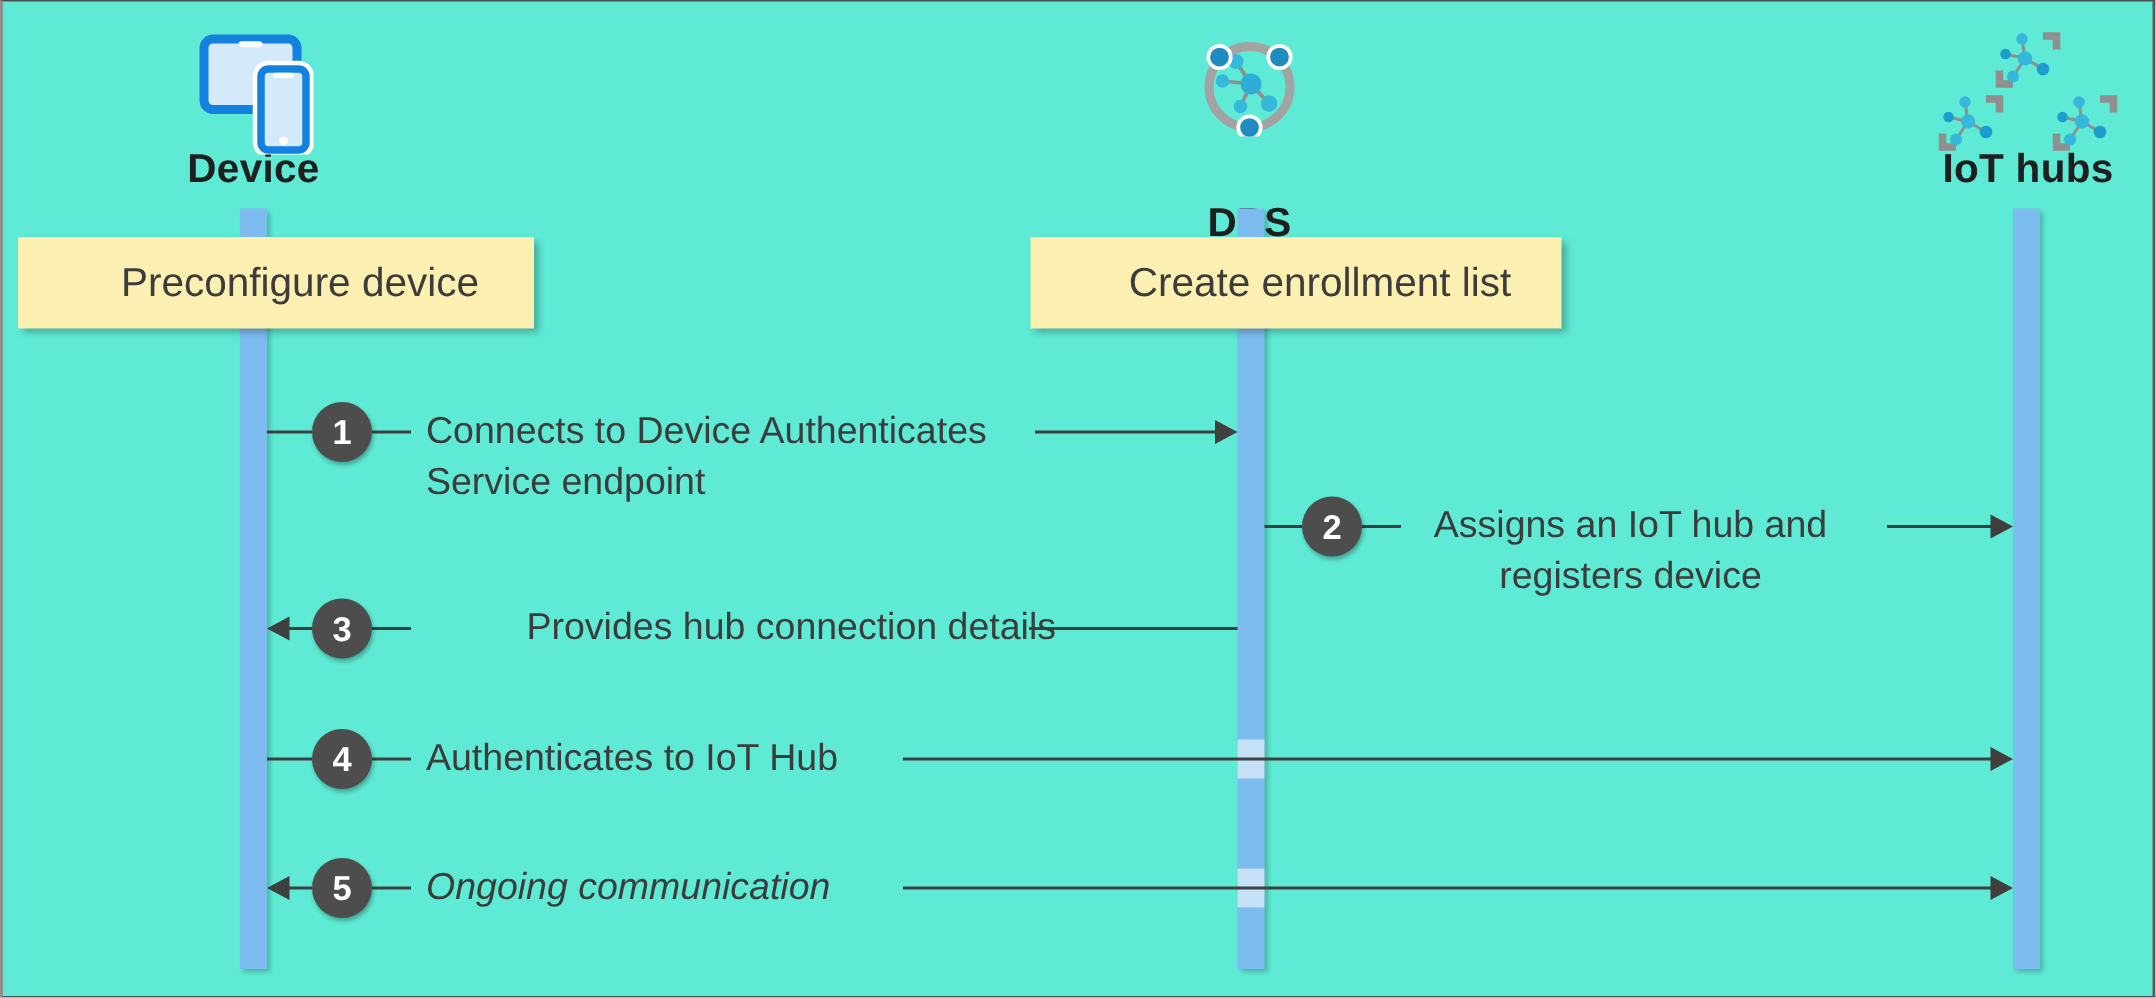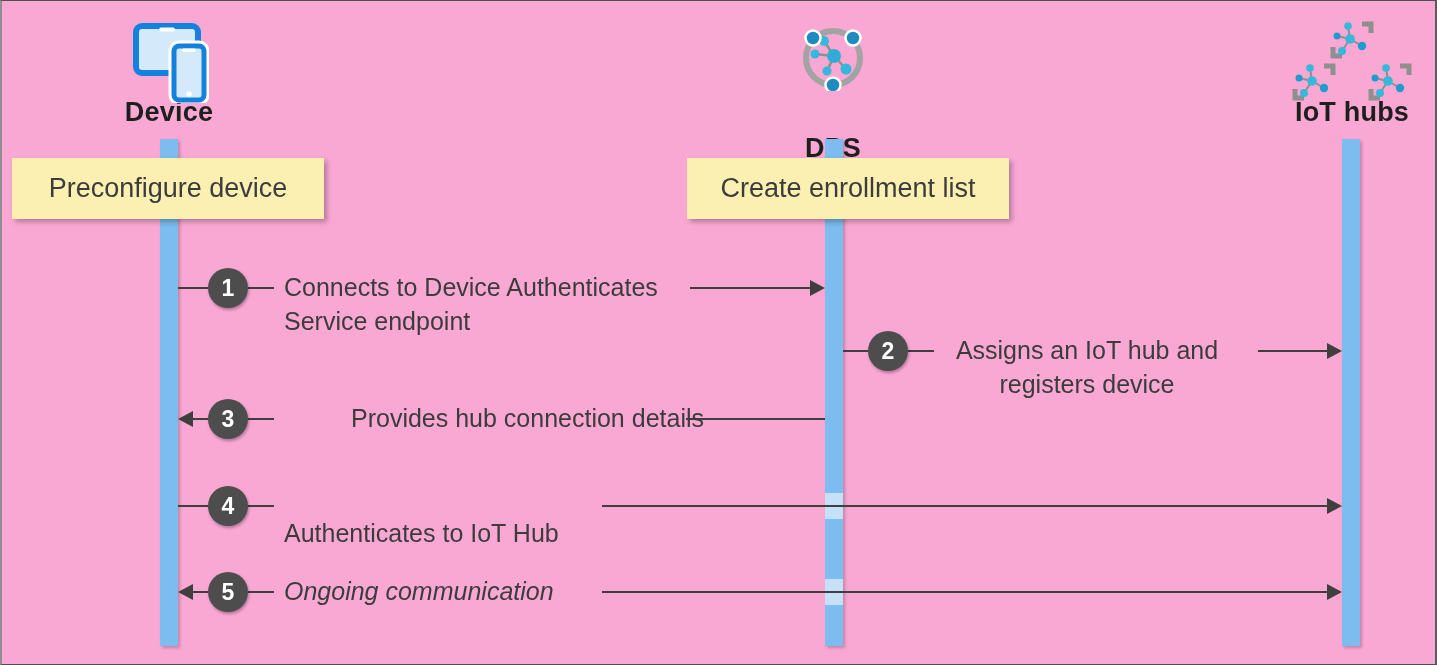--- a/index.html
+++ b/index.html
@@ -1,19 +1,19 @@
 <!DOCTYPE html>
 <html><head>
 <meta charset="utf-8">
 <style>
   html,body{margin:0;padding:0;background:#ffffff;}
   #canvas{
     position:relative;
     width:1437px;height:665px;
-    background:#f9a8d4;
+    background:#5eead4;
     border-top:1px solid #4f4f4f;
     border-bottom:1px solid #4f4f4f;
     border-right:2px solid #5a5a5a;
     border-left:2px solid #8f8f8f;
     box-sizing:border-box;
     overflow:hidden;
     font-family:"Liberation Sans","DejaVu Sans",sans-serif;
   }
   .actor-label{
     position:absolute;
@@ -44,20 +44,21 @@
     position:absolute;
     top:157px;
     height:61px;
     background:#fbf0b1;
     box-shadow:3px 3px 5px rgba(0,0,0,0.28);
     color:#3c3c3c;
     font-size:27px;
     line-height:61px;
     text-align:center;
     z-index:3;
+    padding-left:32px;
   }
   .hline{
     position:absolute;
     height:2px;
     background:#3f3f3f;
     z-index:4;
   }
   .arrow-r{
     position:absolute;
     width:0;height:0;
@@ -220,21 +221,21 @@
     <div class="step-circle" style="left:206px;top:398px;">3</div>
     <div class="hline" style="left:246px;top:417px;width:26px;"></div>
     <div class="step-text" style="left:282px;top:400px;width:420px;text-align:right;">Provides hub connection details</div>
     <div class="hline" style="left:684px;top:417px;width:139px;"></div>
   </div>
 
   <div>
     <div class="hline" style="left:176px;top:504px;width:30px;"></div>
     <div class="step-circle" style="left:206px;top:485px;">4</div>
     <div class="hline" style="left:246px;top:504px;width:26px;"></div>
-    <div class="step-text" style="left:282px;top:487px;width:320px;margin-top:28px;">Authenticates to IoT Hub</div>
+    <div class="step-text" style="left:282px;top:487px;width:320px;">Authenticates to IoT Hub</div>
     <div class="hline" style="left:600px;top:504px;width:726px;"></div>
     <div class="arrow-r" style="left:1325px;top:497px;"></div>
   </div>
 
   <div>
     <div class="arrow-l" style="left:176px;top:583px;"></div>
     <div class="hline" style="left:190px;top:590px;width:16px;"></div>
     <div class="step-circle" style="left:206px;top:571px;">5</div>
     <div class="hline" style="left:246px;top:590px;width:26px;"></div>
     <div class="step-text" style="left:282px;top:573px;width:320px;font-style:italic;">Ongoing communication</div>

